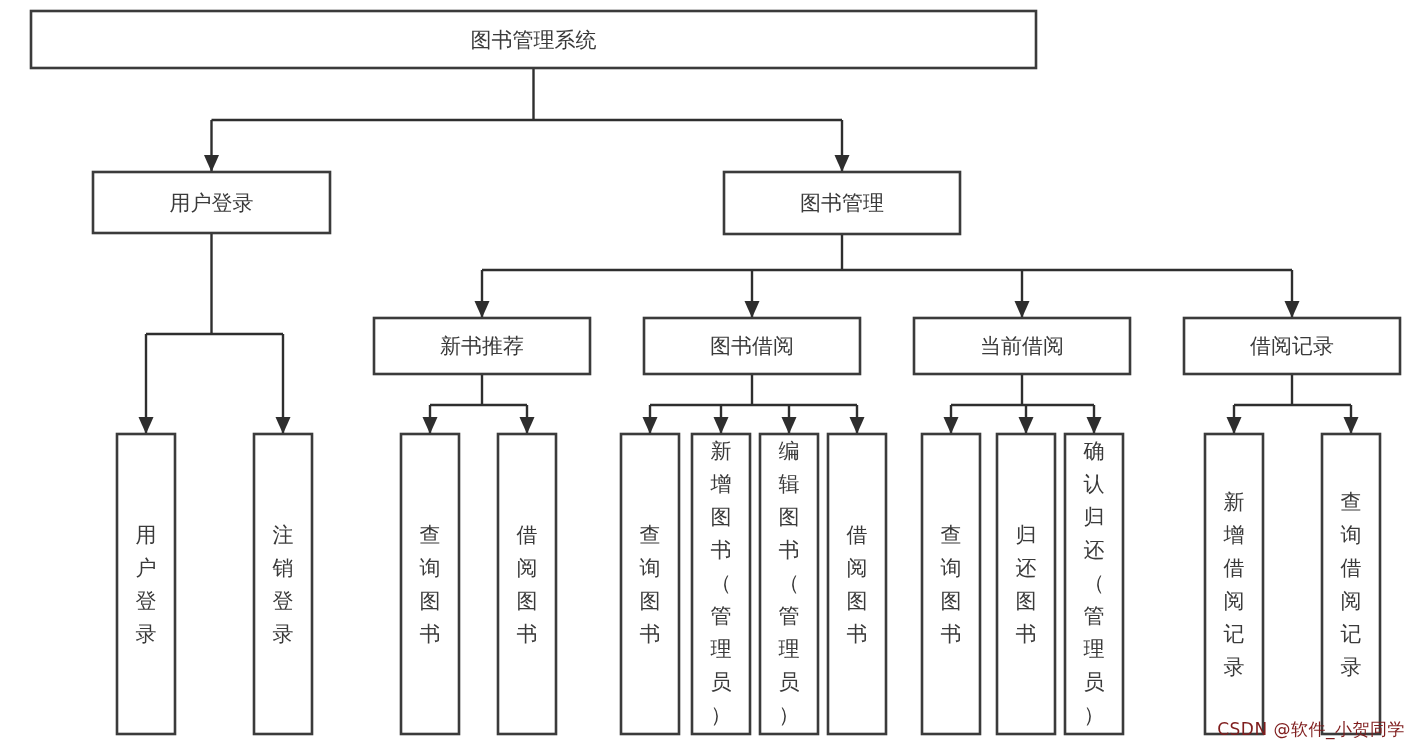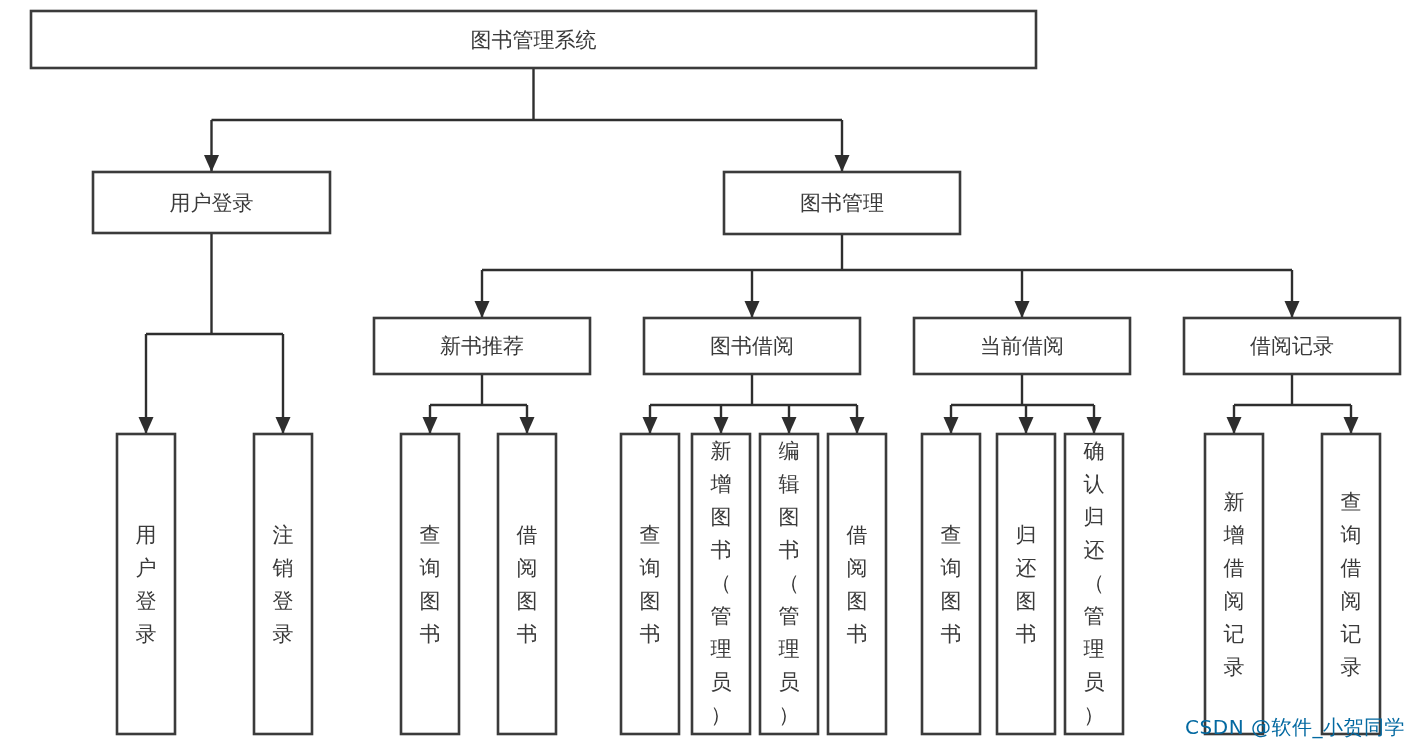--- a/index.html
+++ b/index.html
@@ -52,22 +52,22 @@
     stroke-linecap: butt;
   }
   .arrow-head {
     fill: #2e2e2e;
     stroke: none;
   }
   .watermark {
     position: absolute;
     right: 12px;
     bottom: 6px;
-    color: #0369a1;
-    font-size: 20px;
+    color: #7f1d1d;
+    font-size: 17px;
     font-family: "DejaVu Sans", "Liberation Sans", sans-serif;
     white-space: nowrap;
     letter-spacing: 0.5px;
     user-select: none;
   }
 </style>
 </head>
 <body>
 
 <div id="diagram-root">

